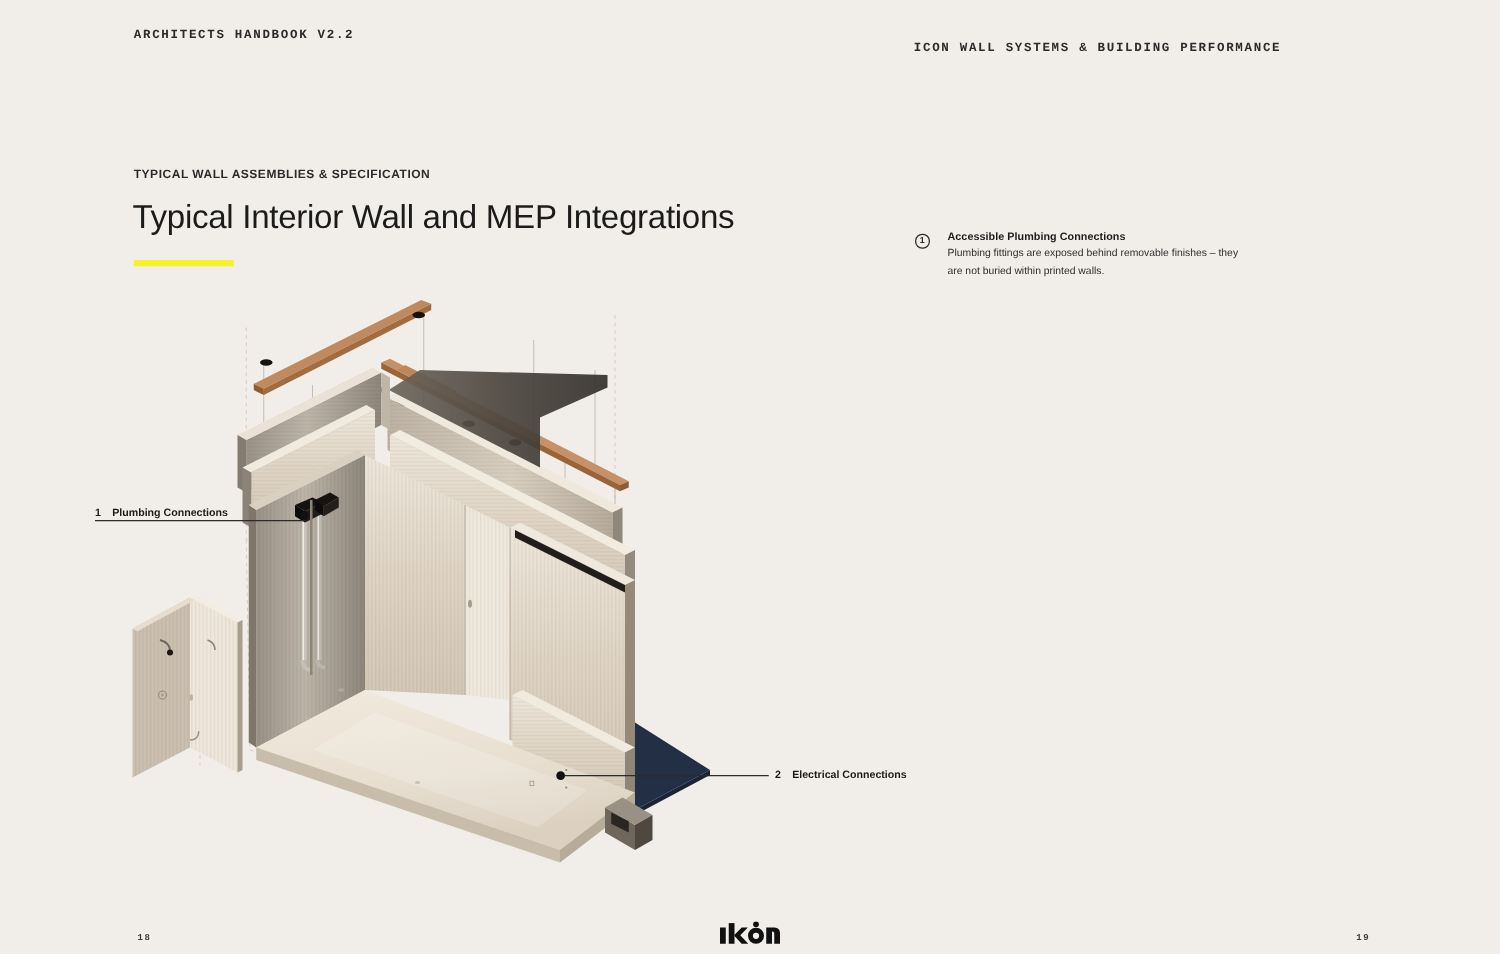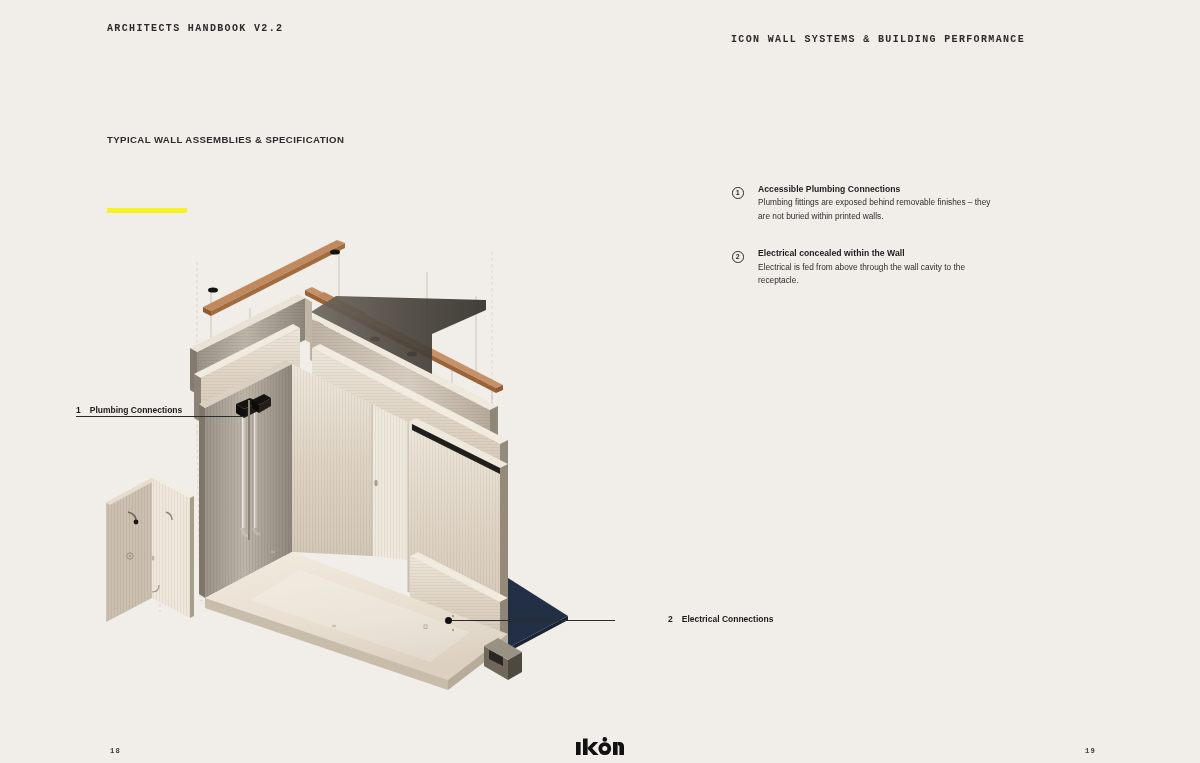--- a/index.html
+++ b/index.html
@@ -70,21 +70,21 @@
     display:inline-block; vertical-align:middle;
   }
   .callout .co-label {
     font-size:8.5px; font-weight:700; color:#1b1b1b;
     display:inline-block; vertical-align:middle; margin-left:9px;
   }
   .co-line { position:absolute; height:1px; background:#2b2b2b; }
   .co-dot  { position:absolute; width:7px; height:7px; border-radius:50%; background:#111; }
 
   #callout-plumbing { left:76px; top:405px; }
-  #callout-electrical { left:620px; top:614px;margin-left:48px; }
+  #callout-electrical { left:620px; top:614px; }
 
   
   .pg {
     position:absolute; bottom:0; font-family:"Liberation Mono","DejaVu Sans Mono",monospace;
     font-size:7.2px; font-weight:700; letter-spacing:1.3px; color:#3a3a3a;text-align:center;
   }
   .pg-left  { left:110px; top:747px; }
   .pg-right { left:1085px; top:747px; }
   .brand {
     position:absolute; left:0; right:0; top:737px;
@@ -99,20 +99,21 @@
 <body>
 
 <div class="page">
 
   <div class="runhead">
     <span class="rh-left">ARCHITECTS HANDBOOK V2.2</span>
     <span class="rh-right">ICON WALL SYSTEMS &amp; BUILDING PERFORMANCE</span>
   </div>
 
   <div class="eyebrow">TYPICAL WALL ASSEMBLIES &amp; SPECIFICATION</div>
+  <h1 class="title">Typical Interior Wall and MEP Integrations</h1>
   <div class="accent-rule"></div>
 
   <svg id="drawing" width="1200" height="763" viewBox="0 0 1200 763">
     <defs>
 
       <linearGradient id="gLightFace" x1="0" y1="0" x2="0" y2="1">
         <stop offset="0" stop-color="#EDE6DA"></stop>
         <stop offset="0.5" stop-color="#DFD4C4"></stop>
         <stop offset="1" stop-color="#D3C7B6"></stop>
       </linearGradient>
@@ -359,25 +360,20 @@
     <div class="co-line" style="left:452px; top:620px; width:163px;"></div>
     <div class="co-dot" style="left:445px; top:617px;"></div>
   </div>
 
   <div class="notes">
     <div class="note">
       <div class="note-num">1</div>
       <div class="note-title">Accessible Plumbing Connections</div>
       <div class="note-body">Plumbing fittings are exposed behind removable finishes – they are not buried within printed walls.</div>
     </div>
-    <div class="note">
-      <div class="note-num">2</div>
-      <div class="note-title">Electrical concealed within the Wall</div>
-      <div class="note-body">Electrical is fed from above through the wall cavity to the receptacle.</div>
-    </div>
   </div>
 
   <div class="pg pg-left">18</div>
   <div class="pg pg-right">19</div>
 
   <div class="brand">
     <svg width="48" height="20" viewBox="0 0 48 20">
 
       <rect x="0" y="5" width="4.6" height="13" fill="#111"></rect>
 

